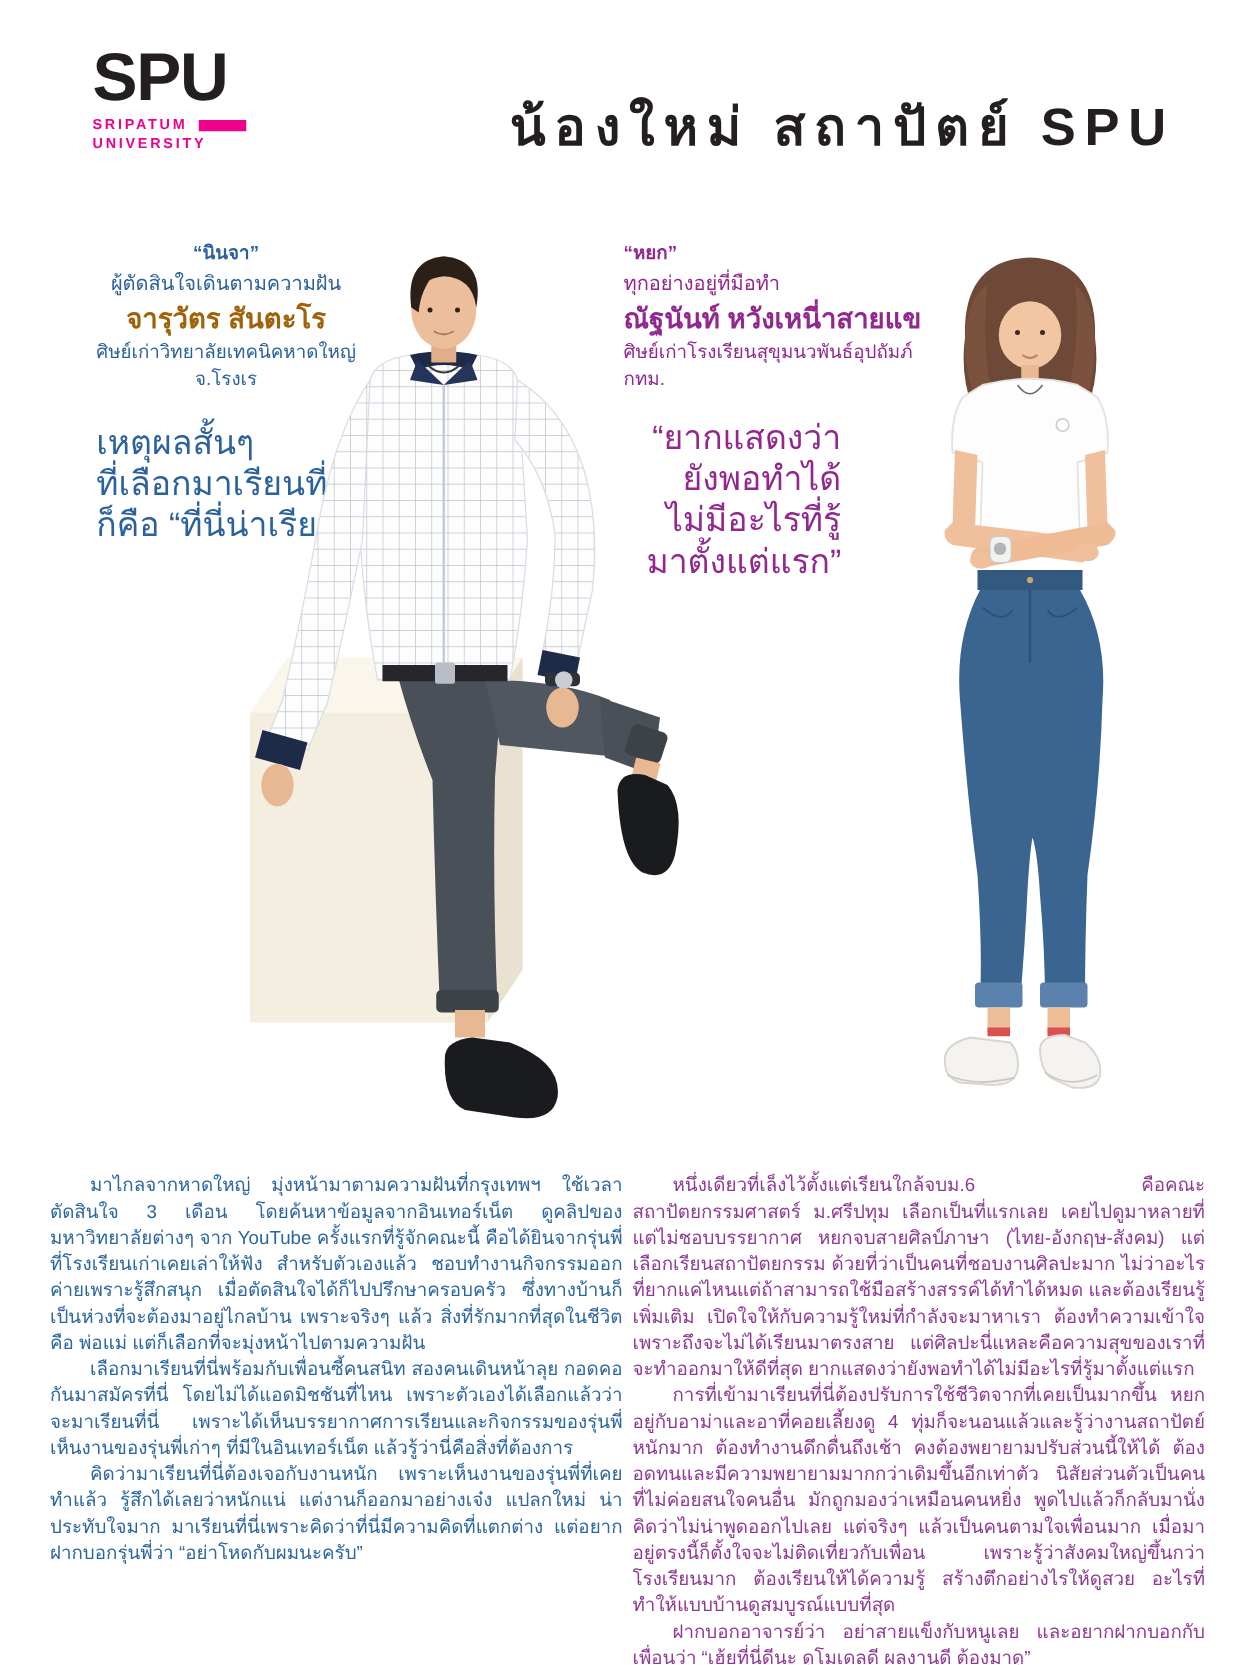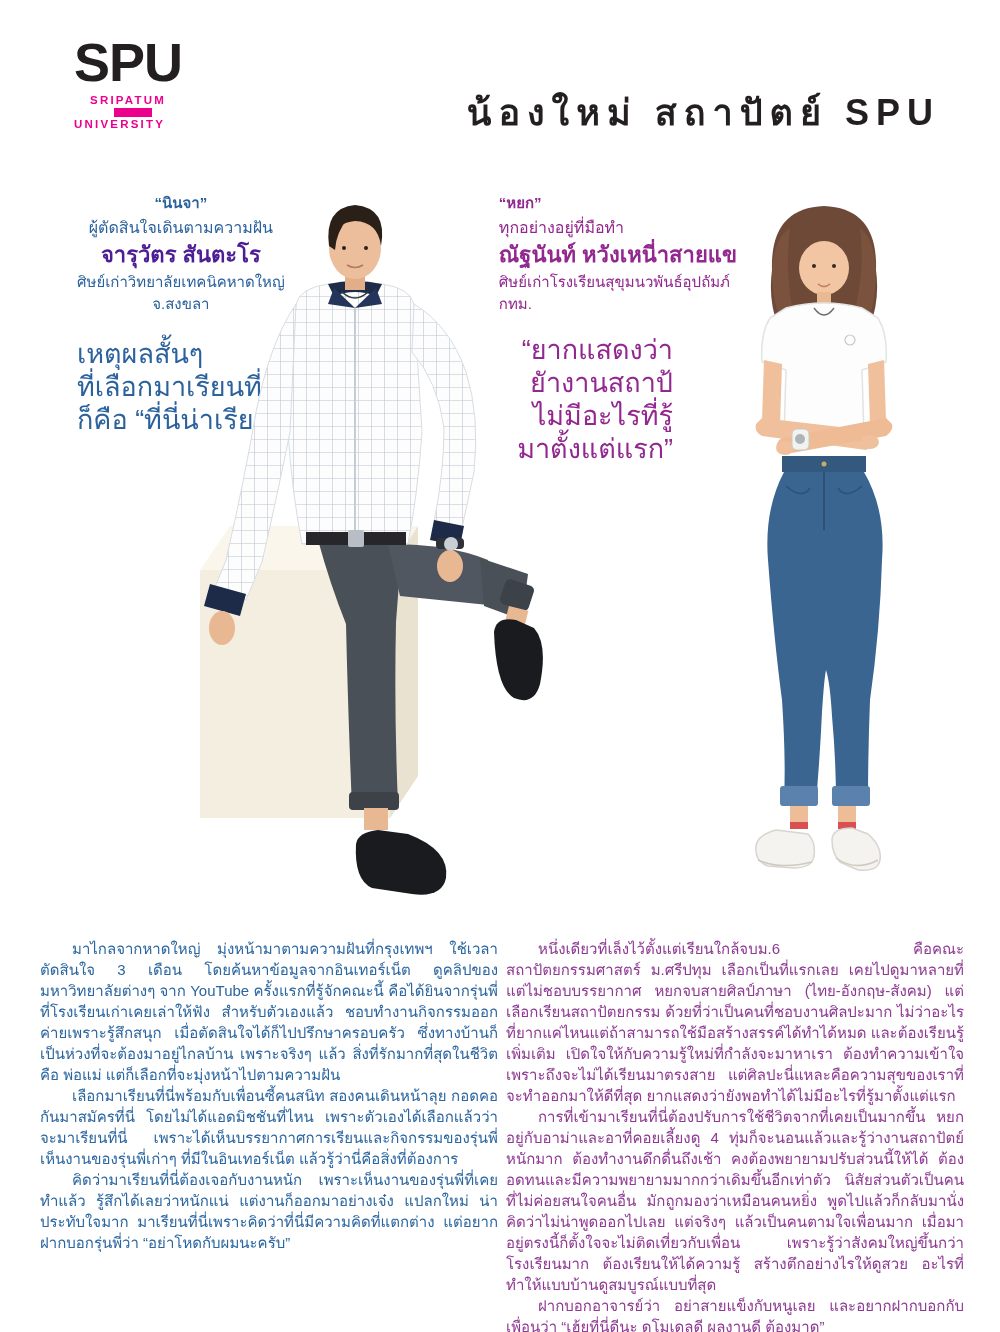--- a/index.html
+++ b/index.html
@@ -10,39 +10,39 @@
     font-family:"Liberation Sans", sans-serif;
     position:relative;
     overflow:hidden;
   }
   .page { position:absolute; inset:0; background:#fff; }
 
   
   .logo { position:absolute; left:74px; top:38px; }
   .logo-word { font-size:54px; font-weight:bold; color:#231F20; letter-spacing:-1px; line-height:0.92; }
   .logo-sub { margin-top:5px; color:#EC008C; font-weight:bold; font-size:11.5px; letter-spacing:2.2px; line-height:1.3; }
-  .logo-sub-row { display:flex; align-items:center;flex-direction:column; }
+  .logo-sub-row { display:flex; align-items:center; }
   .logo-bar { width:38px; height:9px; background:#EC008C; margin-left:9px; }
 
   
   .main-title {
-    position:absolute; top:84px; right:60px;
-    font-size:36px; font-weight:bold; color:#231F20;
+    position:absolute; top:68px; right:60px;
+    font-size:42px; font-weight:bold; color:#231F20;
     letter-spacing:7px; white-space:nowrap;
   }
 
   
   .info { position:absolute; top:193px; line-height:1.32; }
   .info-left  { left:77px;  color:#2B619C; text-align:center; }
   .info-right { right:263px; color:#92278F; }
   .info .nickname { font-size:15px; font-weight:bold; margin-bottom:4px; }
   .info-right .nickname { padding-right:42px; }
   .info .tagline  { font-size:16px; margin-bottom:2px; }
   .info .name     { font-size:22px; font-weight:bold; margin-bottom:3px; }
-  .info-left .name { color:#4c1d95; }
+  .info-left .name { color:#a16207; }
   .info .school   { font-size:15px; margin-bottom:2px; }
   .info .province { font-size:15px; }
 
   
   .quote { position:absolute; font-size:27px; line-height:1.22; font-weight:normal; }
   .quote-left  { left:77px; top:338px; color:#2B619C; text-align:left; }
   .quote-right { right:327px; top:334px; color:#92278F; text-align:right; }
 
   
   .photo { position:absolute; }
@@ -71,40 +71,40 @@
     </div>
   </div>
 
   <div class="main-title">น้องใหม่ สถาปัตย์ SPU</div>
 
   <div class="info info-left">
     <div class="nickname">“นินจา”</div>
     <div class="tagline">ผู้ตัดสินใจเดินตามความฝัน</div>
     <div class="name">จารุวัตร สันตะโร</div>
     <div class="school">ศิษย์เก่าวิทยาลัยเทคนิคหาดใหญ่</div>
-    <div class="province">จ.สงขลา</div>
+    <div class="province">จ.โรงเร</div>
   </div>
 
   <div class="info info-right">
     <div class="nickname">“หยก”</div>
     <div class="tagline">ทุกอย่างอยู่ที่มือทำ</div>
     <div class="name">ณัฐนันท์ หวังเหนี่าสายแข</div>
     <div class="school">ศิษย์เก่าโรงเรียนสุขุมนวพันธ์อุปถัมภ์</div>
     <div class="province">กทม.</div>
   </div>
 
   <div class="quote quote-left">
     <div>เหตุผลสั้นๆ</div>
     <div>ที่เลือกมาเรียนที่นี่</div>
     <div>ก็คือ “ที่นี่น่าเรียน”</div>
   </div>
 
   <div class="quote quote-right">
     <div>“ยากแสดงว่า</div>
-    <div>ยัางานสถาป้</div>
+    <div>ยังพอทำได้</div>
     <div>ไม่มีอะไรที่รู้</div>
     <div>มาตั้งแต่แรก”</div>
   </div>
 
   <div class="photo photo-man">
     <svg width="400" height="745" viewBox="0 0 400 745">
       <defs>
         <pattern id="shirtGrid" width="13" height="13" patternUnits="userSpaceOnUse">
           <rect width="13" height="13" fill="#FDFDFE"></rect>
           <path d="M13 0H0V13" stroke="#B9C2CE" stroke-width="1.1" fill="none"></path>

